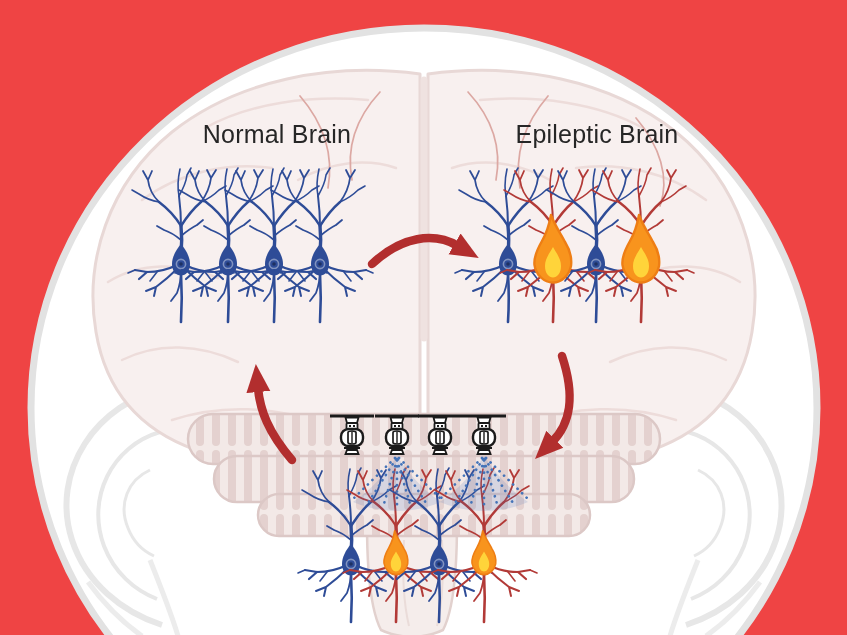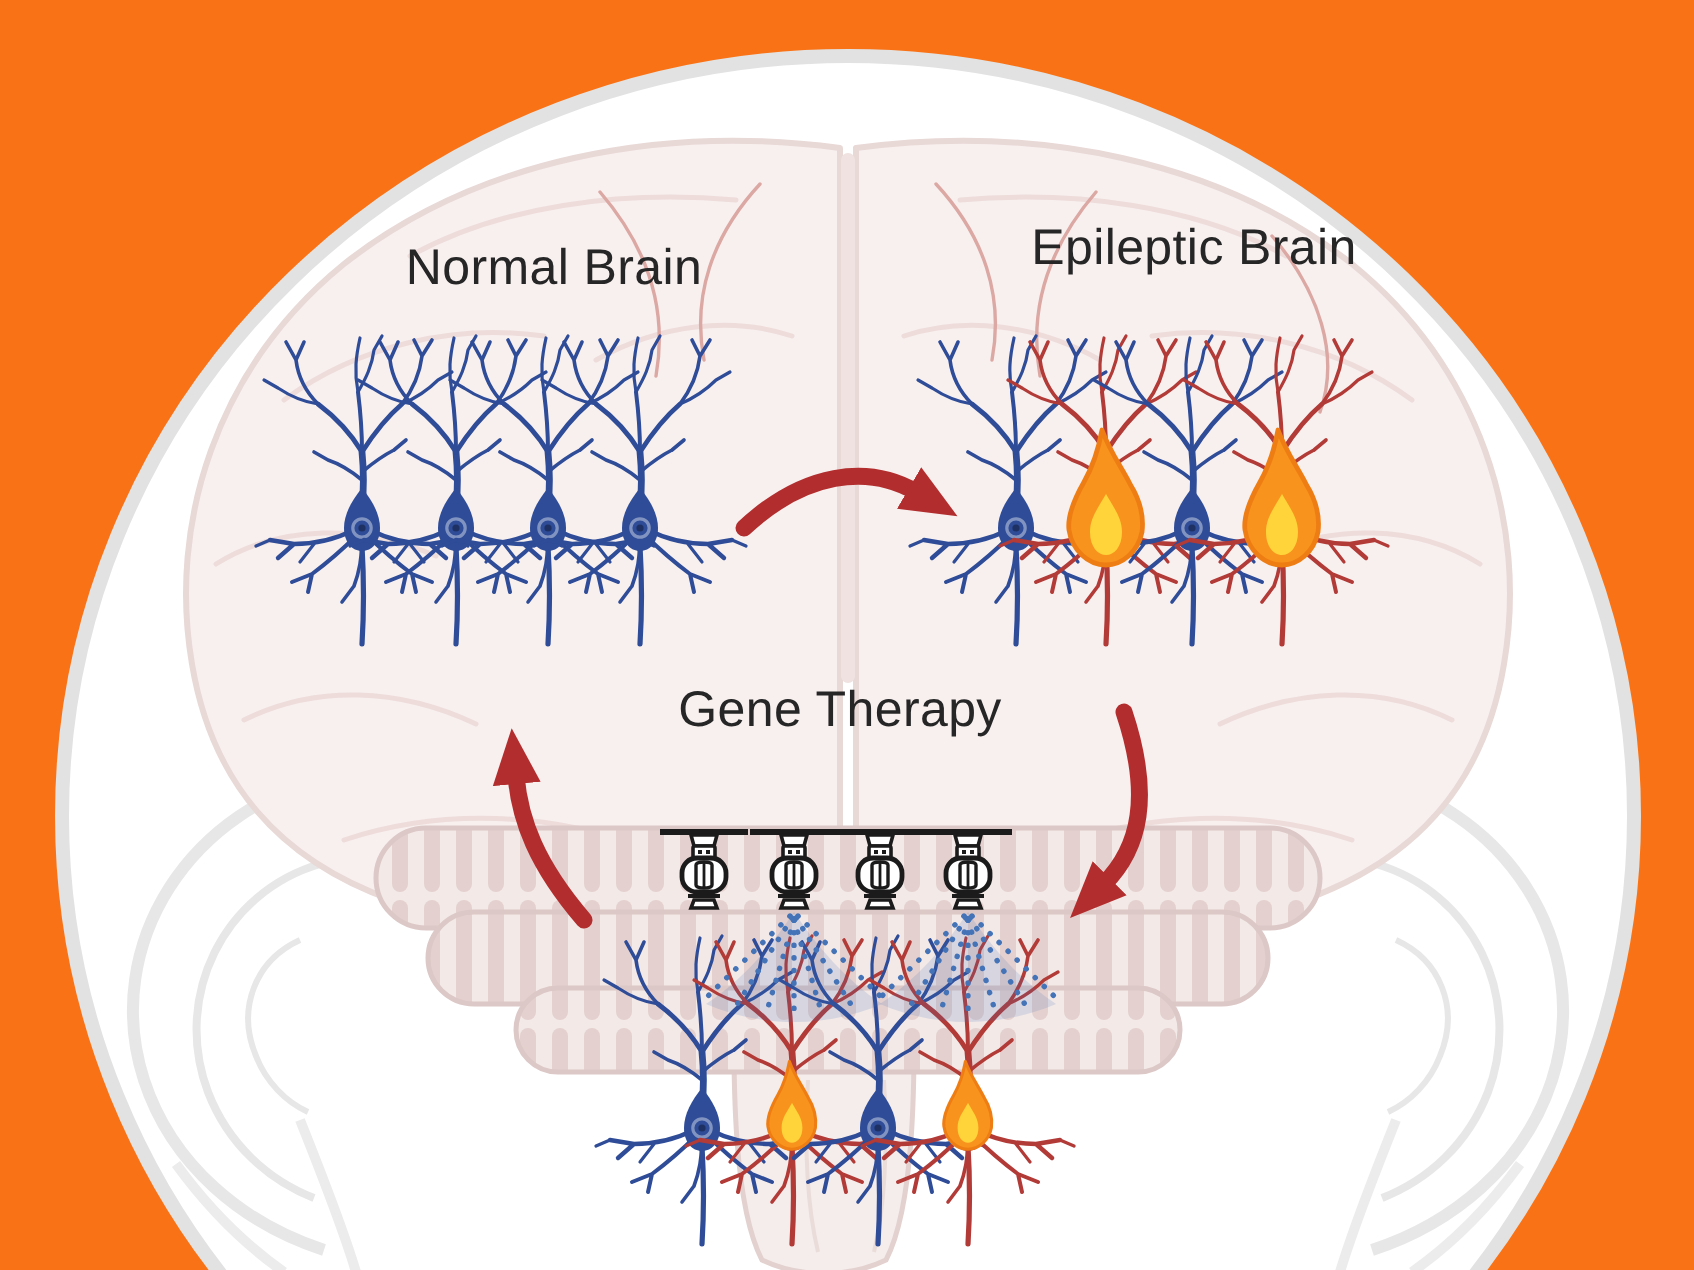--- a/index.html
+++ b/index.html
@@ -1,27 +1,27 @@
 <!DOCTYPE html>
 <html style="--arrow: #B22E2E; --flame-outer: #F8941D; --flame-edge: #EE7E14; --flame-inner: #FFD43A; --spray: #4473B8; --label: #262626;"><head>
 <meta charset="utf-8">
 <style>
   html,body{margin:0;padding:0;background:#ffffff;}
   #stage{
     position:relative;width:847px;height:635px;overflow:hidden;
-    background:#f97316;font-family:"Liberation Sans",sans-serif;
+    background:#ef4444;font-family:"Liberation Sans",sans-serif;
   }
   #stage svg{position:absolute;left:0;top:0;}
   .label{
     position:absolute;text-align:center;color:var(--label,#262626);
     font:400 25px/31px "Liberation Sans",sans-serif;
     letter-spacing:.2px;user-select:none;
   }
   #label-normal{left:157px;top:119px;width:240px;}
-  #label-epileptic{left:468px;top:109px;width:258px;}
+  #label-epileptic{left:468px;top:119px;width:258px;}
   #label-therapy{left:280px;top:340px;width:280px;}
   .cycle-arrow{stroke:var(--arrow,#B22E2E);stroke-width:8.5;fill:none;stroke-linecap:round;}
 </style>
 </head>
 <body>
 
 <div id="stage">
 
 <svg id="illustration" width="847" height="635" viewBox="0 0 847 635">
   <defs>
@@ -192,16 +192,15 @@
       </g>
 
   <path class="cycle-arrow" marker-end="url(#ah)" d="M372,264 C402,236 434,232 458,246"></path>
   <path class="cycle-arrow" marker-end="url(#ah)" d="M562,356 C576,398 570,424 552,442"></path>
   <path class="cycle-arrow" marker-end="url(#ah)" d="M292,460 C268,432 260,410 258,388"></path>
 </svg>
 
 <div class="label" id="label-normal">Normal Brain</div>
 <div class="label" id="label-epileptic">Epileptic Brain</div>
 <div class="label" id="label-therapy">
-  <div>Gene Therapy</div>
 </div>
 
 </div>
 
 </body></html>

